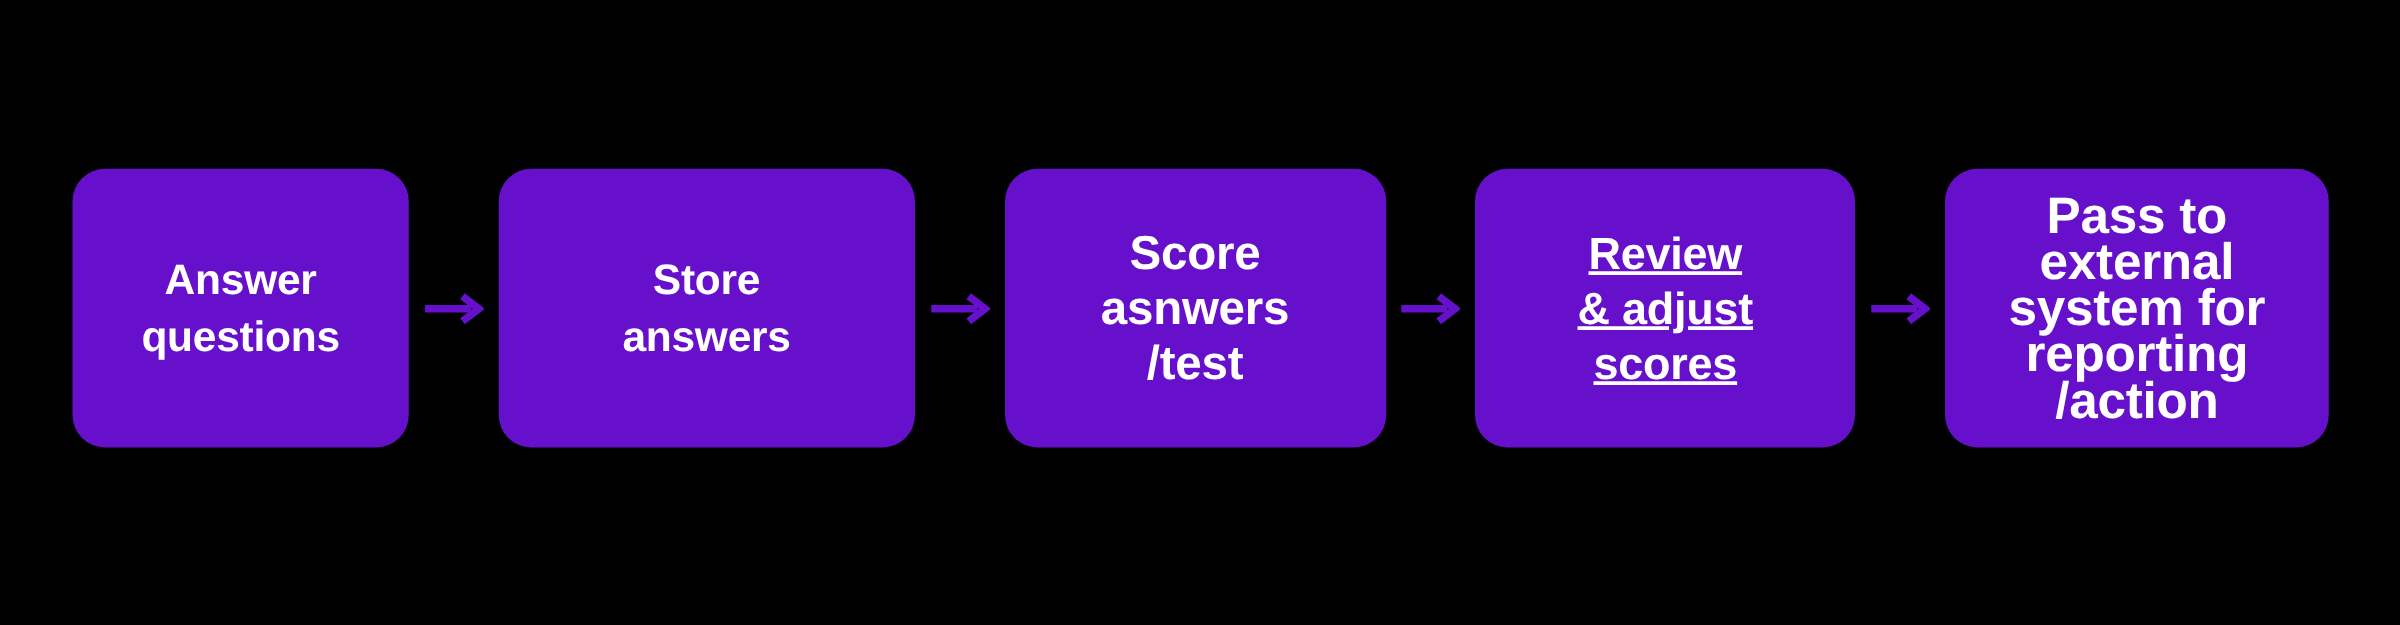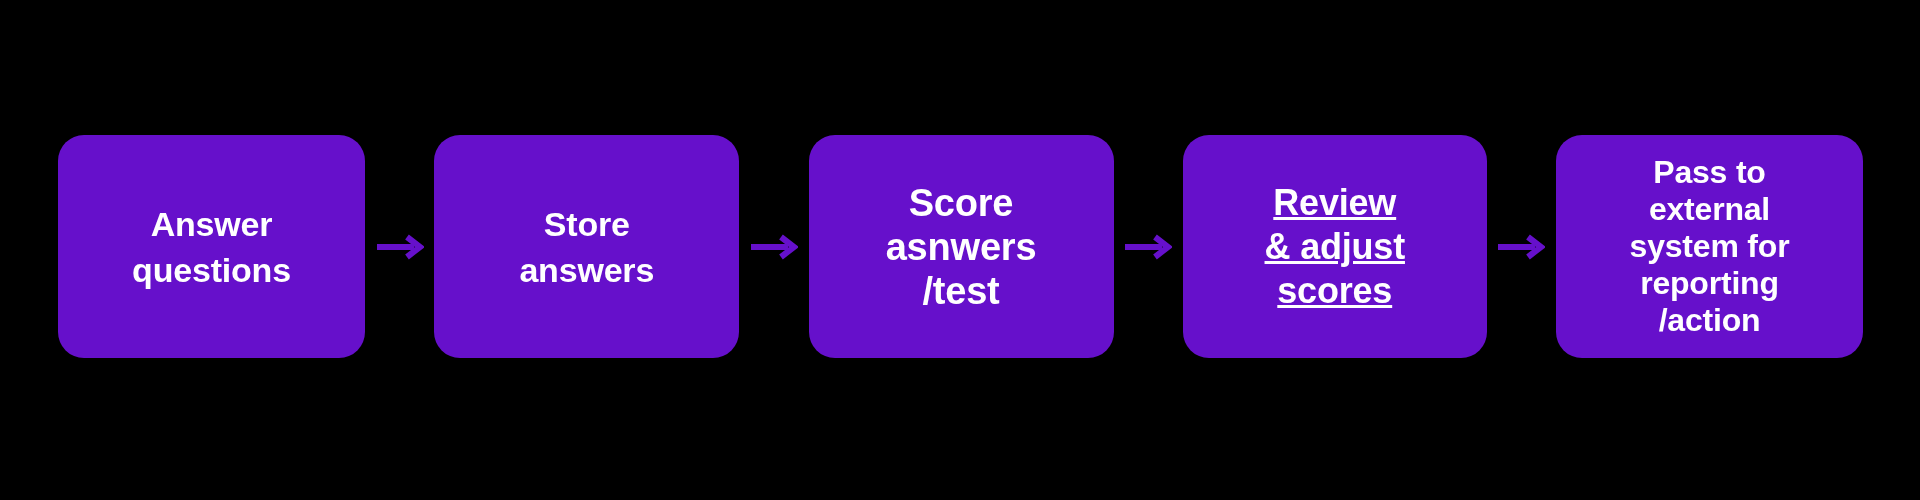--- a/index.html
+++ b/index.html
@@ -48,31 +48,31 @@
   .step-label {
     color: #FFFFFF;
     font-family: "Liberation Sans", sans-serif;
     font-weight: bold;
     text-align: center;
     letter-spacing: -0.2px;
     white-space: pre-line;
   }
 
   
-  .box-1 { width: 307px; }
-  .box-2 { width: 305px; }
+  .box-1 { width: 269px; }
+  .box-2 { width: 333px; }
   .box-3 { width: 305px; }
   .box-4 { width: 304px; }
   .box-5 { width: 307px; }
 
   .box-1 .step-label { font-size: 34px; line-height: 46px; }
   .box-2 .step-label { font-size: 34px; line-height: 46px; }
   .box-3 .step-label { font-size: 38px; line-height: 44px; }
   .box-4 .step-label { font-size: 36px; line-height: 44px; text-decoration: underline; }
-  .box-5 .step-label { font-size: 32px; line-height: 37px; }
+  .box-5 .step-label { font-size: 41px; line-height: 37px; }
 
   .connector {
     flex: 0 0 auto;
     width: 68px;
     height: 223px;
     display: flex;
     align-items: center;
     justify-content: center;
   }
 

